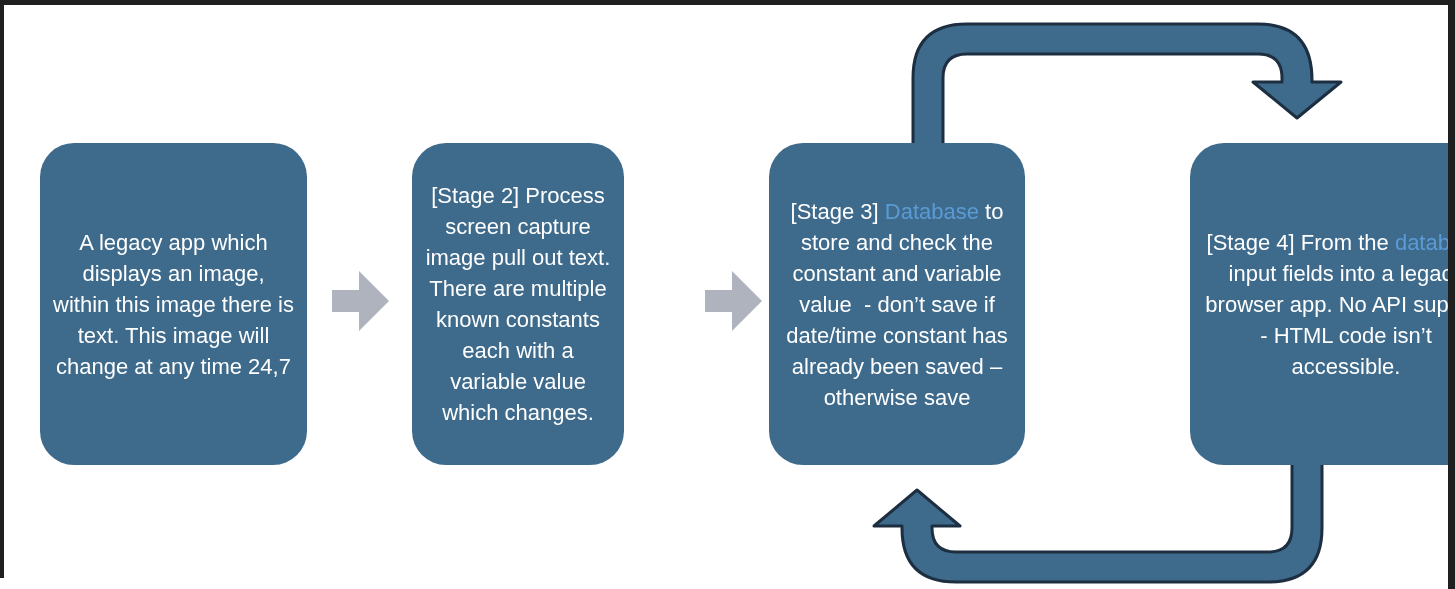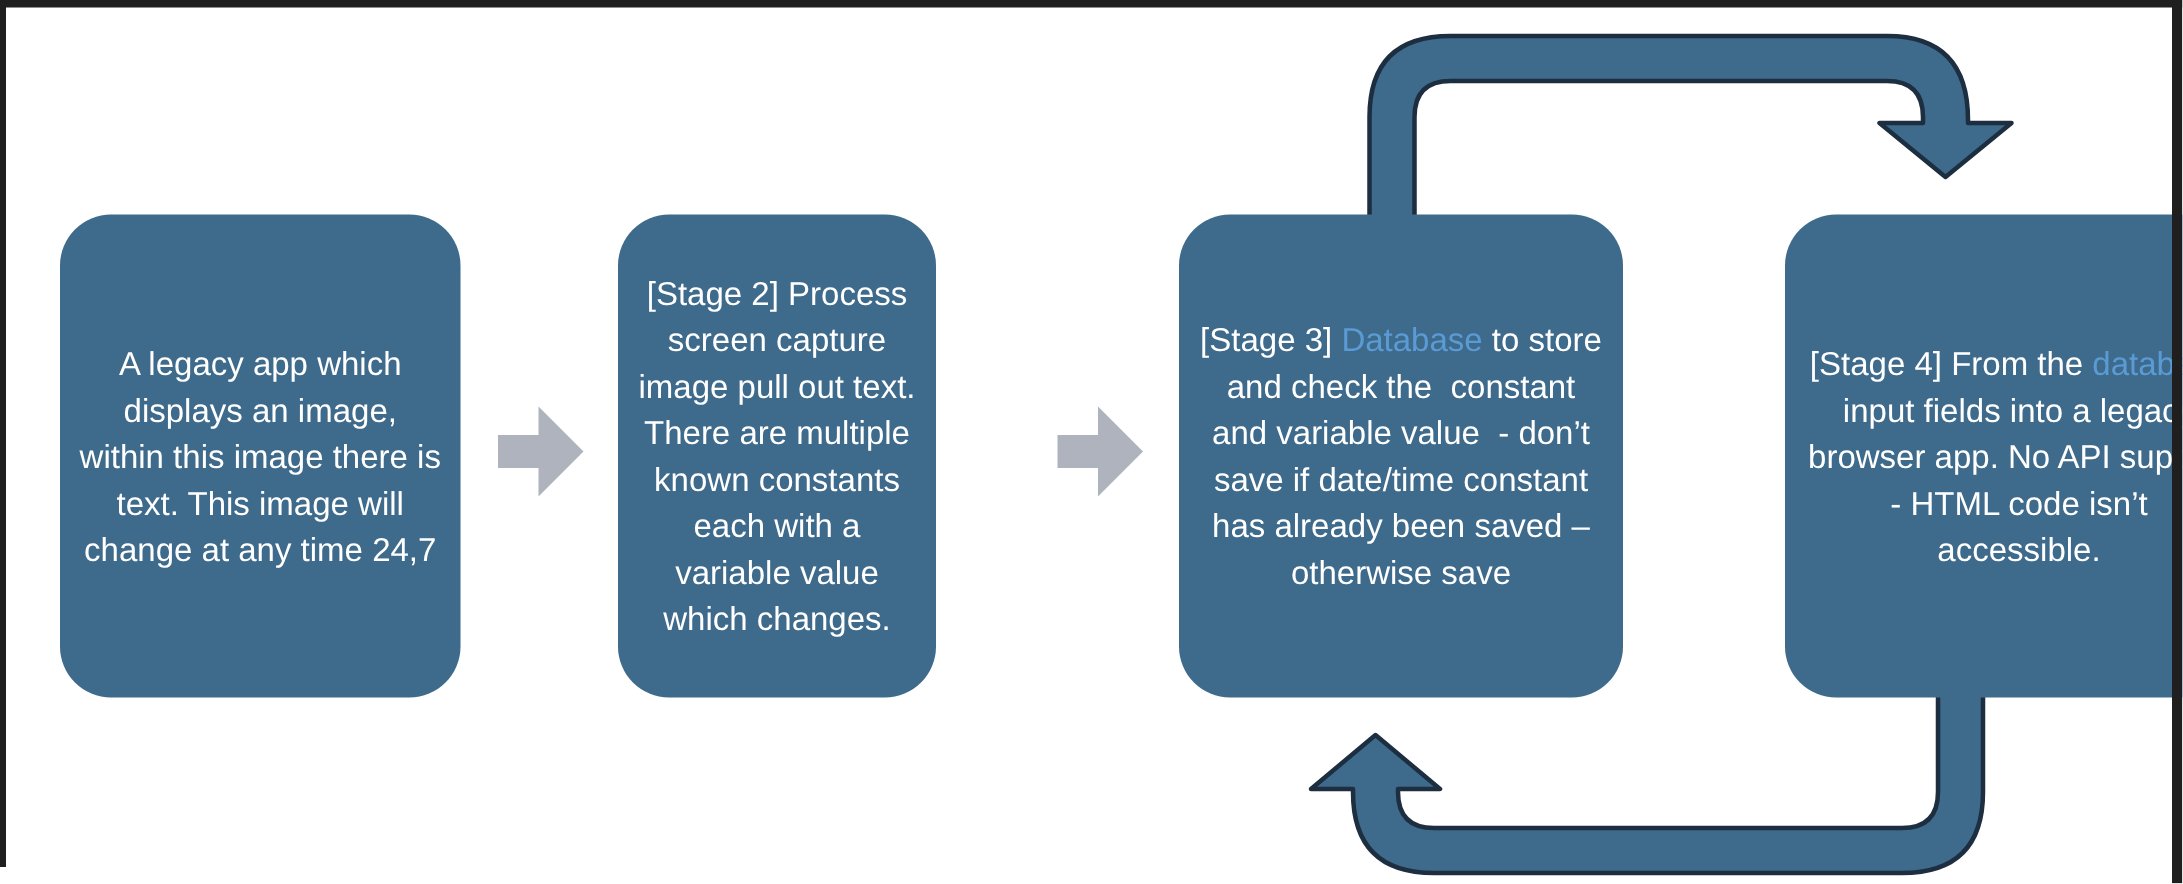--- a/index.html
+++ b/index.html
@@ -45,21 +45,21 @@
     display: flex;
     flex-direction: column;
     justify-content: center;
     align-items: center;
     text-align: center;
     box-sizing: border-box;
     padding: 10px 13px;
   }
   #stage-1 { left: 40px;   width: 267px; }
   #stage-2 { left: 412px;  width: 212px; }
-  #stage-3 { left: 786px;  width: 296px; align-items: flex-end; }
+  #stage-3 { left: 769px;  width: 256px; align-items: flex-end; }
   #stage-4 { left: 1190px; width: 312px; }
 
   .para {
     margin: 0;
     font-size: 22px;
     line-height: 31px;
     white-space: pre-wrap;
   }
   .para + .para { margin-top: 14px; text-align: right; }
   .hl { color: var(--highlight_text, #5b9bd5); }

